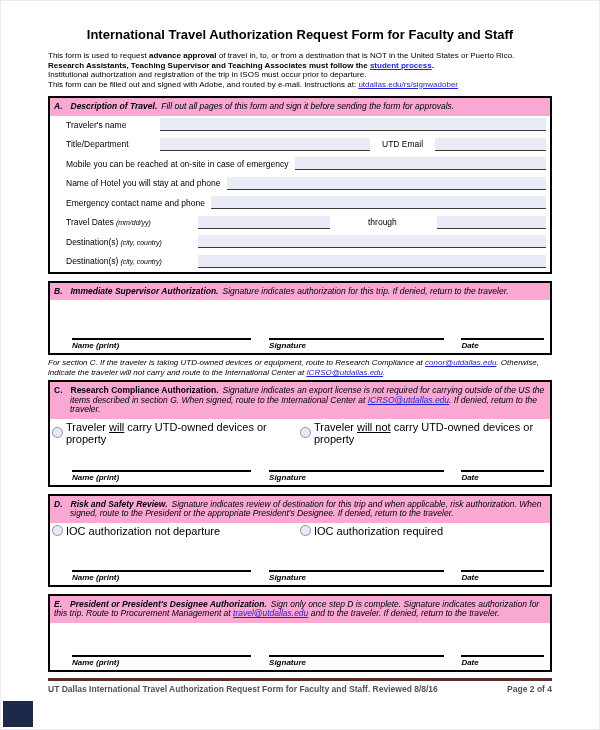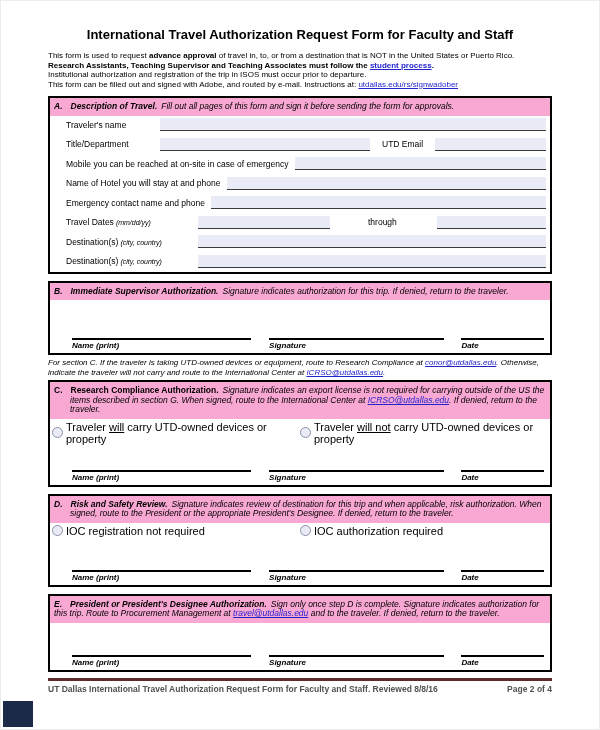--- a/index.html
+++ b/index.html
@@ -150,21 +150,21 @@
     </div>
   </div>
 
   <div class="section">
     <div class="sec-header hang">
       <span class="sec-letter">D.</span><span class="sec-title">Risk and Safety Review.</span><span class="sec-note">Signature indicates review of destination for this trip and when applicable, risk authorization. When signed, route to the President or the appropriate President's Designee.  If denied, return to the traveler.</span>
     </div>
     <div class="radio-row">
       <div class="radio-opt">
         <span class="radio-circle"></span>
-        <span>IOC registration not required</span>
+        <span>IOC authorization not departure</span>
       </div>
       <div class="radio-opt">
         <span class="radio-circle"></span>
         <span>IOC authorization required</span>
       </div>
     </div>
     <div class="spacer32"></div>
     <div class="sig-row">
       <div class="sig-col sig-name">Name (print)</div>
       <div class="sig-col sig-sig">Signature</div>

